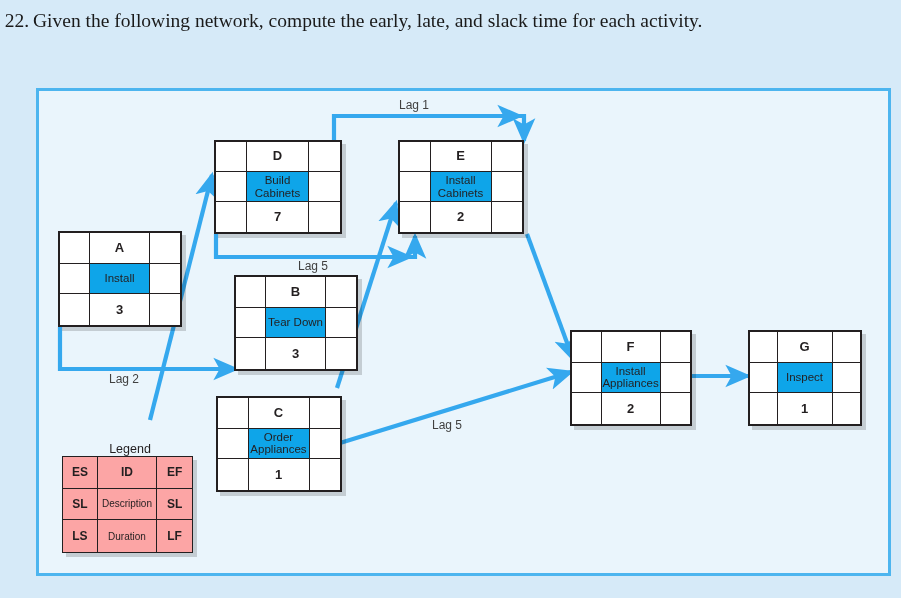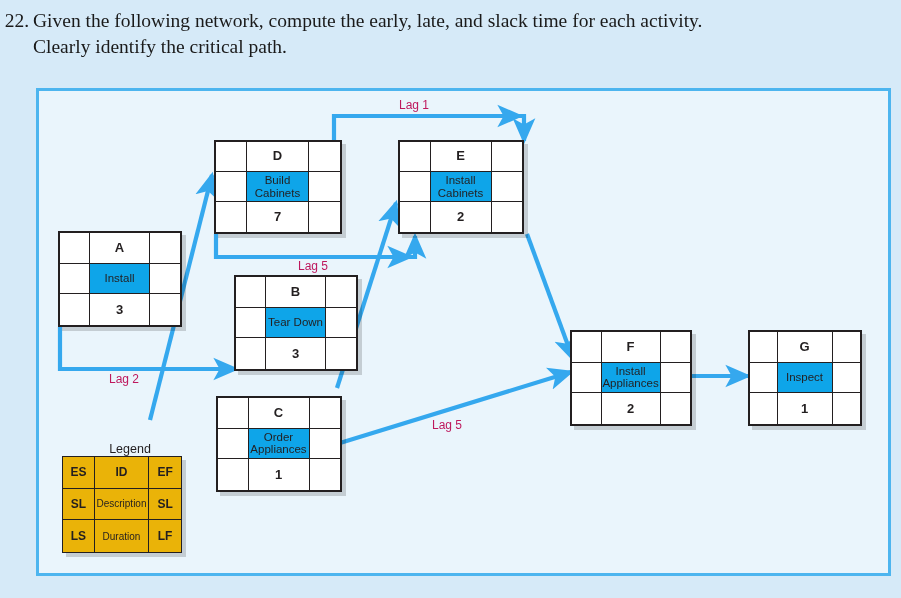--- a/index.html
+++ b/index.html
@@ -58,54 +58,53 @@
   .node .id{font-weight:bold;font-size:13px;}
   .node .desc{background:#0ea5e9;font-size:11.5px;padding:0 1px;}
   .node .dur{font-weight:bold;font-size:13px;}
 
   
   #legend-wrap{position:absolute;left:62px;top:442px;width:136px;}
   #legend-title{
     text-align:center;font-size:12.5px;color:#231f20;margin-bottom:0;
   }
   #legend-box{
-    width:120px;height:97px;
-    border:1.5px solid #231f20;background:#eab308;
+    width:131px;height:97px;
+    border:1.5px solid #231f20;background:#fca5a5;
     box-shadow:4px 4px 0 rgba(0,0,0,0.16);
     box-sizing:border-box;
     display:grid;
     grid-template-columns:1fr 1.7fr 1fr;
     grid-template-rows:1fr 1fr 1fr;
   }
   #legend-box .cell{
     border-right:1.2px solid #231f20;
     border-bottom:1.2px solid #231f20;
     display:flex;align-items:center;justify-content:center;
     font-size:12px;font-weight:bold;color:#231f20;
     box-sizing:border-box;overflow:hidden;
   }
   #legend-box .cell.c3{border-right:none;}
   #legend-box .cell.r3{border-bottom:none;}
   #legend-box .cell.small{font-size:10px;font-weight:normal;}
 
   
   .lag{
     position:absolute;
-    font-size:12px;color:#be185d;
+    font-size:12px;color:#404040;
     white-space:nowrap;
   }
 </style>
 </head>
 <body>
 
 <div id="question">
   <span class="qnum">22.</span>
   <div class="qbody">
     <span>Given the following network, compute the early, late, and slack time for each activity.</span>
-    <span class="qline2">Clearly identify the critical path.</span>
   </div>
 </div>
 
 <div id="panel"></div>
 
 <svg id="wires" viewBox="0 0 901 598" xmlns="http://www.w3.org/2000/svg">
   <defs>
     <marker id="ah" markerWidth="7" markerHeight="7" refX="5.4" refY="3.1" orient="auto" markerUnits="strokeWidth">
       <path d="M0,0.4 L6.2,3.1 L0,5.8 L1.5,3.1 Z" fill="#35a8ee"></path>
     </marker>

